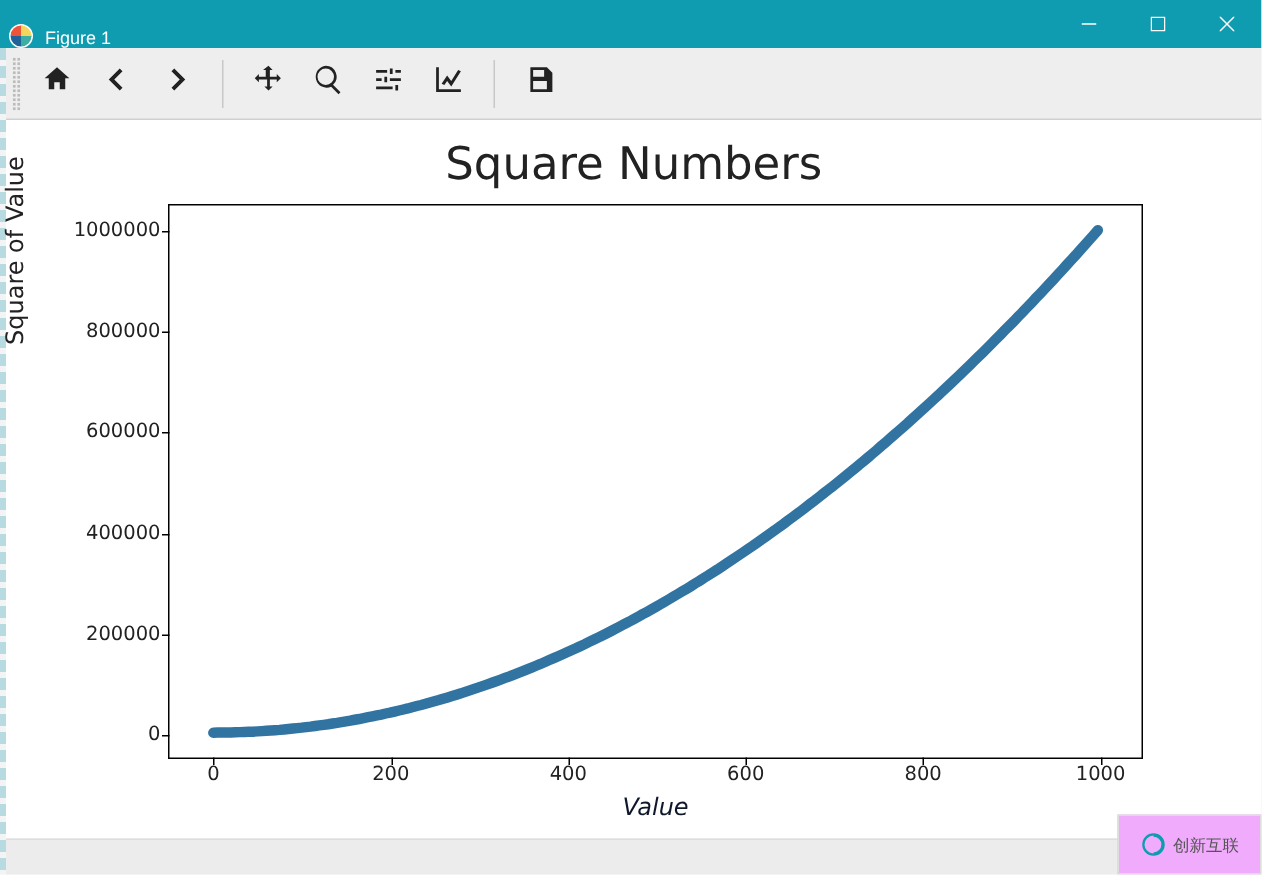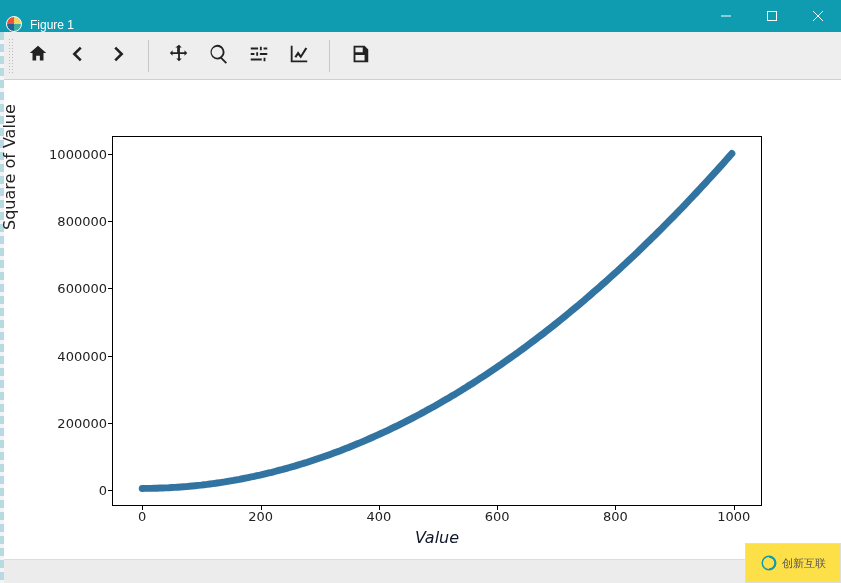--- a/index.html
+++ b/index.html
@@ -124,21 +124,21 @@
   .tickmark-y, .tickmark-x { position: absolute; background: #000; }
   .tickmark-y { width: 5px; height: 1px; left: -5px; }
   .tickmark-x { height: 5px; width: 1px; top: 100%; }
   .plotline {
     width: 100%; height: 100%;
   }
   .watermark {
     position: absolute;
     right: 0; bottom: 0;
     width: 96px; height: 40px;
-    background: #fde047;
+    background: #f0abfc;
     border: 1px solid #ddd;
     display: flex; align-items: center; justify-content: center;
     gap: 4px;
     font-size: 11px; color: #555;
   }
   .watermark svg { width: 18px; height: 18px; }
   .left-edge {
     position: absolute; left:0; top:32px; bottom:0; width:4px;
     background: repeating-linear-gradient(180deg,#0f9bb0 0 8px,#fff 8px 12px);
     opacity:.25;
@@ -232,20 +232,21 @@
   <div class="tb-btn" title="Save">
     <span>
       <svg viewBox="0 0 24 24">
           <path d="M5 3h12l4 4v14H5zM7 5v5h8V5zm0 8v6h10v-6z"></path>
         </svg>
     </span>
   </div>
 </div>
 
 <div class="figure">
+  <div class="chart-title">Square Numbers</div>
 
   <div class="ylabel">Square of Value</div>
 
   <div class="axes" id="axes">
     <svg class="plotline" id="plot-svg" viewBox="0 0 650 370" preserveAspectRatio="none">
         <path d="M29.3 353.4 L32.2 353.3 L35.2 353.3 L38.1 353.3 L41.1 353.2 L44.0 353.1 L47.0 353.0 L50.0 352.9 L52.9 352.8 L55.9 352.7 L58.8 352.5 L61.8 352.3 L64.7 352.1 L67.7 351.9 L70.7 351.7 L73.6 351.5 L76.6 351.2 L79.5 350.9 L82.5 350.6 L85.4 350.3 L88.4 350.0 L91.4 349.6 L94.3 349.3 L97.3 348.9 L100.2 348.5 L103.2 348.1 L106.1 347.7 L109.1 347.2 L112.1 346.8 L115.0 346.3 L118.0 345.8 L120.9 345.3 L123.9 344.7 L126.8 344.2 L129.8 343.6 L132.8 343.0 L135.7 342.4 L138.7 341.8 L141.6 341.2 L144.6 340.5 L147.5 339.9 L150.5 339.2 L153.5 338.5 L156.4 337.8 L159.4 337.1 L162.3 336.3 L165.3 335.5 L168.3 334.8 L171.2 334.0 L174.2 333.1 L177.1 332.3 L180.1 331.5 L183.0 330.6 L186.0 329.7 L189.0 328.8 L191.9 327.9 L194.9 327.0 L197.8 326.0 L200.8 325.0 L203.7 324.0 L206.7 323.0 L209.7 322.0 L212.6 321.0 L215.6 319.9 L218.5 318.9 L221.5 317.8 L224.4 316.7 L227.4 315.6 L230.4 314.4 L233.3 313.3 L236.3 312.1 L239.2 310.9 L242.2 309.7 L245.1 308.5 L248.1 307.3 L251.1 306.0 L254.0 304.7 L257.0 303.4 L259.9 302.1 L262.9 300.8 L265.8 299.5 L268.8 298.1 L271.8 296.8 L274.7 295.4 L277.7 294.0 L280.6 292.5 L283.6 291.1 L286.6 289.6 L289.5 288.2 L292.5 286.7 L295.4 285.2 L298.4 283.6 L301.3 282.1 L304.3 280.5 L307.3 279.0 L310.2 277.4 L313.2 275.8 L316.1 274.1 L319.1 272.5 L322.0 270.9 L325.0 269.2 L328.0 267.5 L330.9 265.8 L333.9 264.0 L336.8 262.3 L339.8 260.5 L342.7 258.8 L345.7 257.0 L348.7 255.2 L351.6 253.3 L354.6 251.5 L357.5 249.6 L360.5 247.8 L363.4 245.9 L366.4 244.0 L369.4 242.0 L372.3 240.1 L375.3 238.1 L378.2 236.1 L381.2 234.1 L384.2 232.1 L387.1 230.1 L390.1 228.1 L393.0 226.0 L396.0 223.9 L398.9 221.8 L401.9 219.7 L404.9 217.6 L407.8 215.4 L410.8 213.3 L413.7 211.1 L416.7 208.9 L419.6 206.7 L422.6 204.5 L425.6 202.2 L428.5 199.9 L431.5 197.7 L434.4 195.4 L437.4 193.0 L440.3 190.7 L443.3 188.4 L446.3 186.0 L449.2 183.6 L452.2 181.2 L455.1 178.8 L458.1 176.4 L461.0 173.9 L464.0 171.5 L467.0 169.0 L469.9 166.5 L472.9 164.0 L475.8 161.4 L478.8 158.9 L481.7 156.3 L484.7 153.7 L487.7 151.1 L490.6 148.5 L493.6 145.9 L496.5 143.2 L499.5 140.5 L502.4 137.9 L505.4 135.2 L508.4 132.4 L511.3 129.7 L514.3 127.0 L517.2 124.2 L520.2 121.4 L523.2 118.6 L526.1 115.8 L529.1 112.9 L532.0 110.1 L535.0 107.2 L537.9 104.3 L540.9 101.4 L543.9 98.5 L546.8 95.6 L549.8 92.6 L552.7 89.6 L555.7 86.6 L558.6 83.6 L561.6 80.6 L564.6 77.6 L567.5 74.5 L570.5 71.5 L573.4 68.4 L576.4 65.3 L579.3 62.1 L582.3 59.0 L585.3 55.8 L588.2 52.7 L591.2 49.5 L594.1 46.3 L597.1 43.0 L600.0 39.8 L603.0 36.5 L606.0 33.3 L608.9 30.0 L611.9 26.7 L614.8 23.4 L617.8 20.0 L620.8 16.6 " fill="none" stroke="#3274a1" stroke-width="7" stroke-linecap="round"></path>
       </svg>
   <div class="ytick" style="top: 353.35px;">0</div><div class="tickmark-y" style="top: 353.35px;"></div><div class="ytick" style="top: 286.01px;">200000</div><div class="tickmark-y" style="top: 286.01px;"></div><div class="ytick" style="top: 218.67px;">400000</div><div class="tickmark-y" style="top: 218.67px;"></div><div class="ytick" style="top: 151.33px;">600000</div><div class="tickmark-y" style="top: 151.33px;"></div><div class="ytick" style="top: 83.99px;">800000</div><div class="tickmark-y" style="top: 83.99px;"></div><div class="ytick" style="top: 16.65px;">1000000</div><div class="tickmark-y" style="top: 16.65px;"></div><div class="xtick" style="left: 29.25px;">0</div><div class="tickmark-x" style="left: 29.25px;"></div><div class="xtick" style="left: 147.55px;">200</div><div class="tickmark-x" style="left: 147.55px;"></div><div class="xtick" style="left: 265.85px;">400</div><div class="tickmark-x" style="left: 265.85px;"></div><div class="xtick" style="left: 384.15px;">600</div><div class="tickmark-x" style="left: 384.15px;"></div><div class="xtick" style="left: 502.45px;">800</div><div class="tickmark-x" style="left: 502.45px;"></div><div class="xtick" style="left: 620.75px;">1000</div><div class="tickmark-x" style="left: 620.75px;"></div></div>
 
   <div class="xlabel" style="position:absolute; left:108px; width:650px; top:448px;">Value</div>

